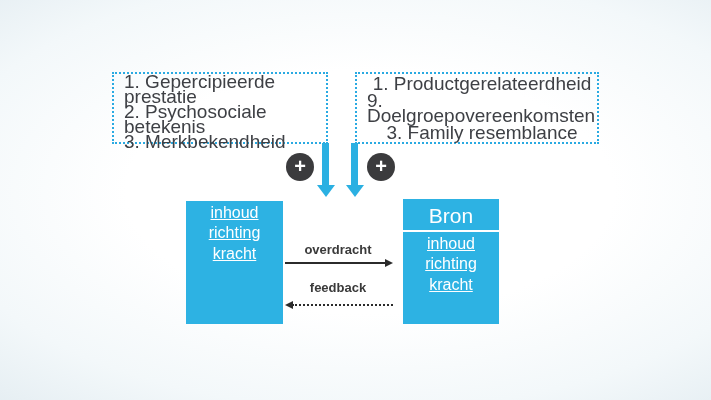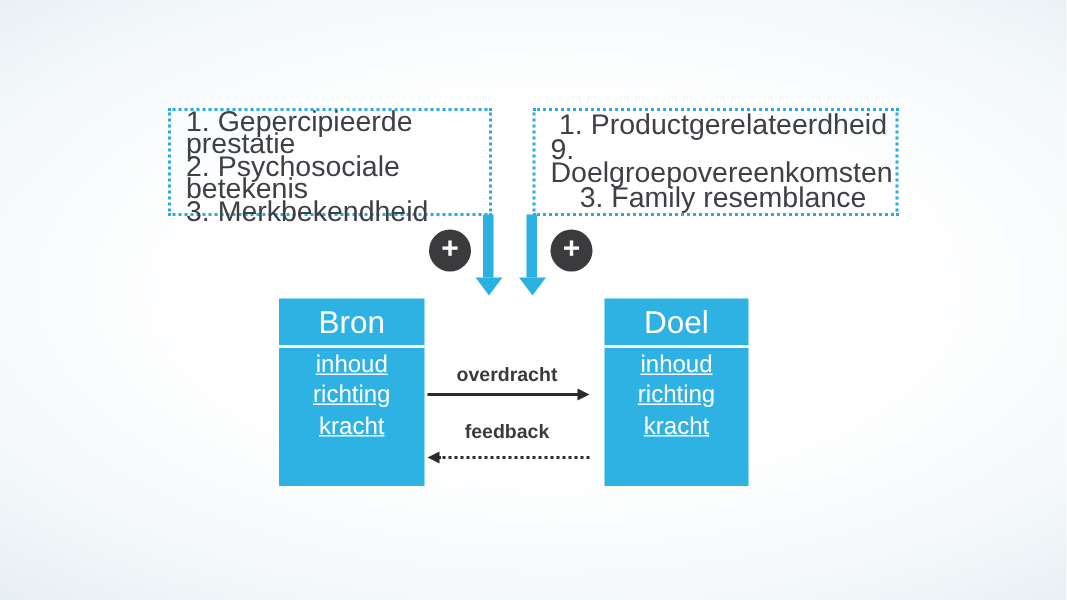--- a/index.html
+++ b/index.html
@@ -159,31 +159,30 @@
   <div class="va1">
     <div class="varrow-shaft"></div>
     <div class="varrow-head"></div>
   </div>
   <div class="va2">
     <div class="varrow-shaft"></div>
     <div class="varrow-head"></div>
   </div>
 
   <div class="blue-box bron">
-    <div class="box-title">Bron</div>
     <div class="box-divider"></div>
     <div class="box-rows">
       <div>inhoud</div>
       <div>richting</div>
       <div>kracht</div>
     </div>
   </div>
 
   <div class="blue-box doel">
-    <div class="box-title">Doel</div>
+    <div class="box-title">Bron</div>
     <div class="box-divider"></div>
     <div class="box-rows">
       <div>inhoud</div>
       <div>richting</div>
       <div>kracht</div>
     </div>
   </div>
 
   <div class="connector-label overdracht">overdracht</div>
   <div class="harrow-line-solid"></div>

